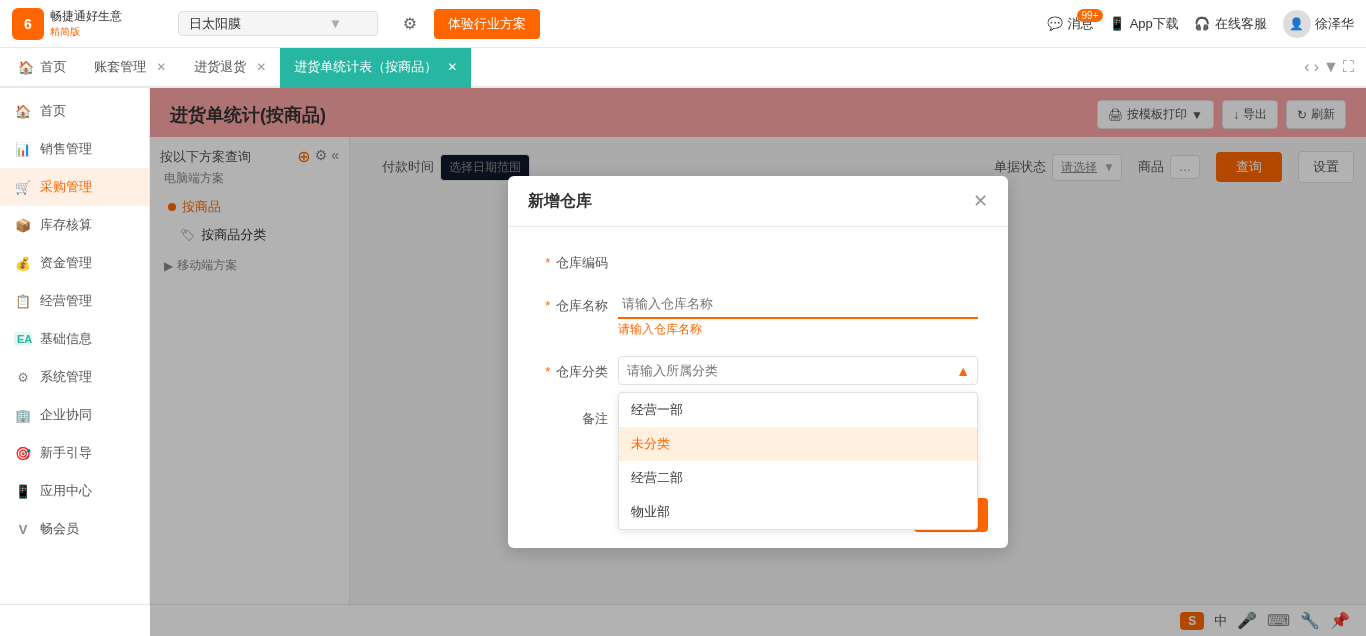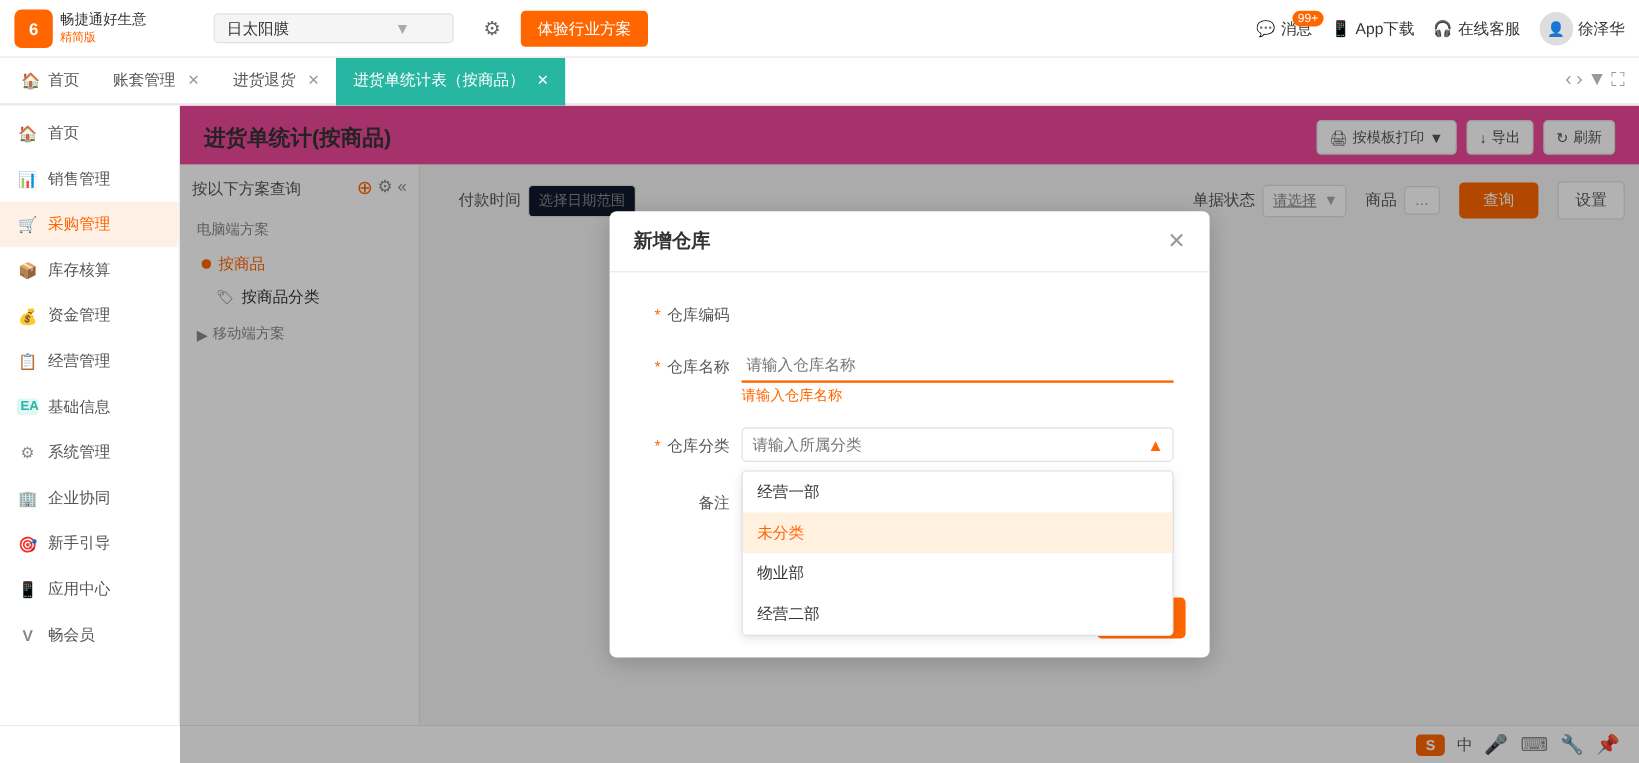--- a/index.html
+++ b/index.html
@@ -114,38 +114,38 @@
     .content-area {
       flex: 1;
       background: #f0f0f0;
       display: flex;
       flex-direction: column;
       overflow: hidden;
       position: relative;
     }
 
     .page-header {
-      background: #ec4899;
+      background: #fca5a5;
       padding: 12px 20px 8px;
       display: flex; align-items: center; justify-content: space-between;
     }
     .page-title { font-size: 18px; font-weight: bold; color: #333; }
     .page-actions { display: flex; gap: 8px; }
     .btn-action { display: flex; align-items: center; gap: 4px; padding: 5px 10px; border: 1px solid #e0e0e0; background: #fff; border-radius: 4px; cursor: pointer; color: #555; font-size: 12px; }
     .btn-query { background: #f60; color: #fff; border: none; border-radius: 4px; padding: 6px 20px; cursor: pointer; font-size: 13px; }
     .btn-setting { background: #fff; color: #555; border: 1px solid #e0e0e0; border-radius: 4px; padding: 6px 14px; cursor: pointer; font-size: 13px; }
 
     
     .left-panel {
       width: 200px;
       background: #fff;
       border-right: 1px solid #e8e8e8;
       padding: 10px;
     }
-    .panel-header { display: flex; align-items: flex-end; justify-content: space-between; margin-bottom: 12px; }
+    .panel-header { display: flex; align-items: center; justify-content: space-between; margin-bottom: 0; }
     .panel-icons { display: flex; gap: 4px; }
 
     .tree-item { padding: 5px 8px; cursor: pointer; color: #333; font-size: 13px; display: flex; align-items: center; gap: 6px; }
     .tree-item.active { color: #f60; }
     .tree-item .tree-dot { width: 8px; height: 8px; border-radius: 50%; background: #f60; }
 
     
     .table-area {
       flex: 1;
       background: #f5f5f5;
@@ -479,22 +479,22 @@
             </div>
             <div class="form-field" style="position:relative;">
               <div class="form-select-wrap">
                 <input type="text" class="form-select-input" placeholder="请输入所属分类" style="">
                 <span class="form-select-arrow">▲</span>
               </div>
 
               <div class="dropdown-list">
                 <div class="dropdown-item">经营一部</div>
                 <div class="dropdown-item selected">未分类</div>
+                <div class="dropdown-item">经营二部</div>
                 <div class="dropdown-item">物业部</div>
-                <div class="dropdown-item">经营二部</div>
               </div>
             </div>
           </div>
 
           <div class="form-row" style="margin-bottom:0;">
             <div class="form-label">
               <span>备注</span>
             </div>
             <div class="form-field">
               <textarea class="form-textarea" placeholder="" style=""></textarea>

